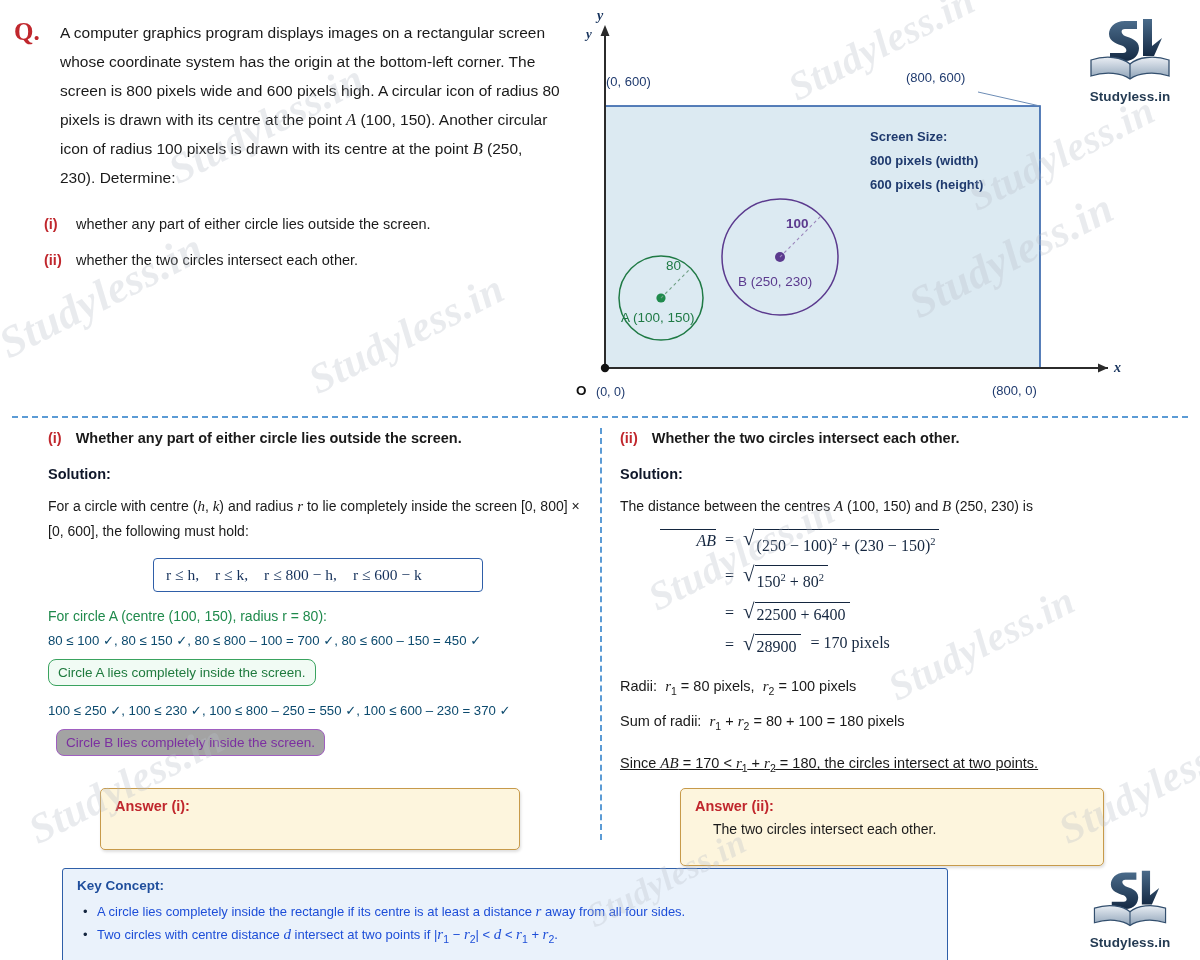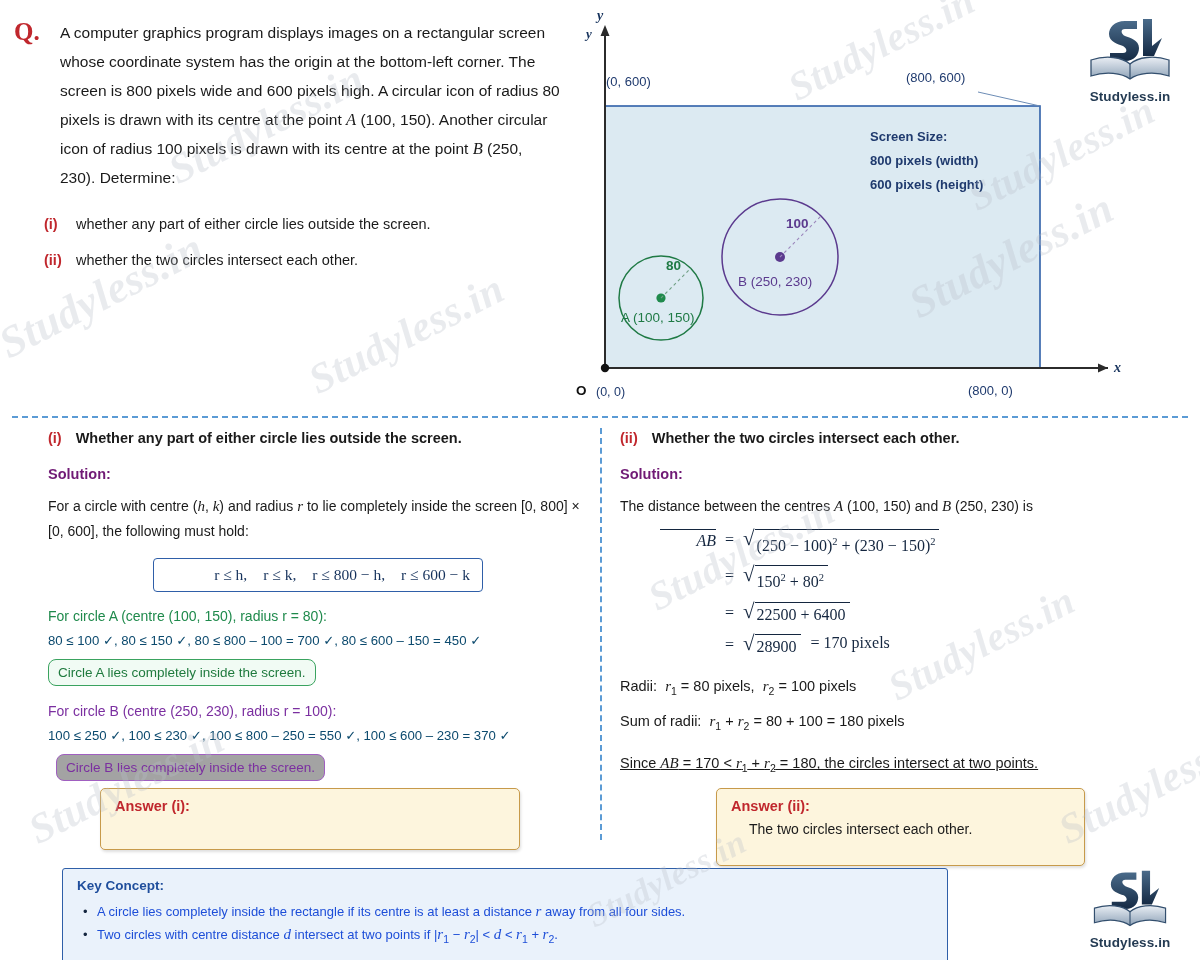--- a/index.html
+++ b/index.html
@@ -95,35 +95,35 @@
   #col-left  { left: 48px; width: 540px; }
   #col-right { left: 620px; width: 560px; }
 
   .part-head {
     font-size: 14.5px; color: #1a1a1a; font-weight: 600;
     display: flex; gap: 14px; margin-bottom: 20px;
   }
   .part-head .rn { color: #c0272d; }
 
   .sol-label {
-    font-size: 14.5px; font-weight: 700; color: #701a75; margin-bottom: 12px;
+    font-size: 14.5px; font-weight: 700; color: #0f172a; margin-bottom: 12px;
   }
 
   .body-text {
     font-size: 14px; line-height: 25px; color: #1a1a1a;
   }
   .mi { font-family: "Liberation Serif", serif; font-style: italic; font-size: 15px; }
 
   .formula-box {
     margin: 14px auto 16px;
     width: 330px;
     border: 1.3px solid #2f5fa8;
     border-radius: 4px;
     padding: 7px 12px;
-    text-align: right;
+    text-align: left;
     font-family: "Liberation Serif", serif;
     font-size: 15.5px;
     color: #16325c;
     background: #fff;
   }
   .formula-box .gap { display: inline-block; width: 16px; }
 
   .circ-head { font-size: 14px; margin-bottom: 9px; font-weight: 400; }
   .circ-head.a { color: #1f8a4c; }
   .circ-head.b { color: #7b2fa0; }
@@ -160,21 +160,21 @@
   
   .ans-box {
     position: absolute;
     border: 1.6px solid #c79a4a;
     border-radius: 5px;
     background: #fdf5dd;
     padding: 9px 14px 28px;
     box-shadow: 1px 2px 3px rgba(0,0,0,.13);
   }
   #ans-i  { left: 100px; top: 788px; width: 420px; }
-  #ans-ii { left: 716px; top: 788px; width: 369px; }
+  #ans-ii { left: 680px; top: 788px; width: 424px; }
   .ans-title { color: #c0272d; font-weight: 700; font-size: 14.5px; margin-bottom: 7px; }
   .ans-text  { color: #1a1a1a; font-size: 14px; padding-left: 18px; }
 
   
   .key-box {
     position: absolute;
     left: 62px; top: 868px; width: 886px;
     border: 1.3px solid #2f5fa8;
     border-radius: 3px;
     background: #eaf2fb;
@@ -256,29 +256,29 @@
 
     <div style="position:absolute;left:1097px;top:0;"></div>
     <div style="position:absolute;left:37px;top:8px;font-family:'Liberation Serif',serif;font-style:italic;font-weight:700;font-size:14px;color:#16325c;">y</div>
     <div style="position:absolute;left:26px;top:26px;font-family:'Liberation Serif',serif;font-style:italic;font-weight:700;font-size:13px;color:#16325c;">y</div>
     <div style="position:absolute;left:554px;top:360px;font-family:'Liberation Serif',serif;font-style:italic;font-weight:700;font-size:14px;color:#16325c;">x</div>
 
     <div style="position:absolute;left:46px;top:74px;font-size:13px;color:#1f3a6e;">(0, 600)</div>
     <div style="position:absolute;left:346px;top:70px;font-size:13px;color:#1f3a6e;">(800, 600)</div>
     <div style="position:absolute;left:16px;top:383px;font-size:13.5px;font-weight:700;color:#111;">O</div>
     <div style="position:absolute;left:36px;top:385px;font-size:12.5px;color:#1f3a6e;">(0, 0)</div>
-    <div style="position:absolute;left:408px;top:383px;font-size:13px;color:#1f3a6e;">(800, 0)</div>
+    <div style="position:absolute;left:432px;top:383px;font-size:13px;color:#1f3a6e;">(800, 0)</div>
 
     <div style="position:absolute;left:310px;top:125px;width:160px;text-align:left;color:#1f3a6e;font-size:13px;font-weight:700;line-height:24px;">
       <div>Screen Size:</div>
       <div>800 pixels (width)</div>
       <div>600 pixels (height)</div>
     </div>
 
-    <div style="position:absolute;left:106px;top:258px;font-size:13.5px;font-weight:700;color:#1f7a45;">80</div>
+    <div style="position:absolute;left:106px;top:258px;font-size:13.5px;font-weight:400;color:#1f7a45;">80</div>
     <div style="position:absolute;left:61px;top:310px;font-size:13.5px;color:#1f7a45;">A (100, 150)</div>
     <div style="position:absolute;left:226px;top:216px;font-size:13.5px;font-weight:700;color:#5b3a8e;">100</div>
     <div style="position:absolute;left:178px;top:274px;font-size:13.5px;color:#5b3a8e;">B (250, 230)</div>
   </div>
 </div>
 
 <div class="logo" id="logo-top">
   <svg width="92" height="68" viewBox="0 0 92 68">
     <defs>
       <linearGradient id="gA" x1="0" y1="0" x2="0" y2="1">
@@ -328,21 +328,20 @@
   </div>
 
   <div class="formula-box">
     <span>r ≤ h,</span><span class="gap"></span><span>r ≤ k,</span><span class="gap"></span><span>r ≤ 800 − h,</span><span class="gap"></span><span>r ≤ 600 − k</span>
   </div>
 
   <div class="circ-head a">For circle A (centre (100, 150), radius r = 80):</div>
   <div class="check-line">80 ≤ 100 ✓,   80 ≤ 150 ✓,   80 ≤ 800 – 100 = 700 ✓,   80 ≤ 600 – 150 = 450 ✓</div>
   <div class="result-box a">Circle A lies completely inside the screen.</div>
 
-  <div class="circ-head b">For circle B (centre (250, 230), radius r = 100):</div>
   <div class="check-line">100 ≤ 250 ✓,   100 ≤ 230 ✓,   100 ≤ 800 – 250 = 550 ✓,   100 ≤ 600 – 230 = 370 ✓</div>
   <div class="result-box b">Circle B lies completely inside the screen.</div>
 </div>
 
 <div class="col" id="col-right">
 
   <div class="part-head">
     <span class="rn">(ii)</span>
     <span>Whether the two circles intersect each other.</span>
   </div>

